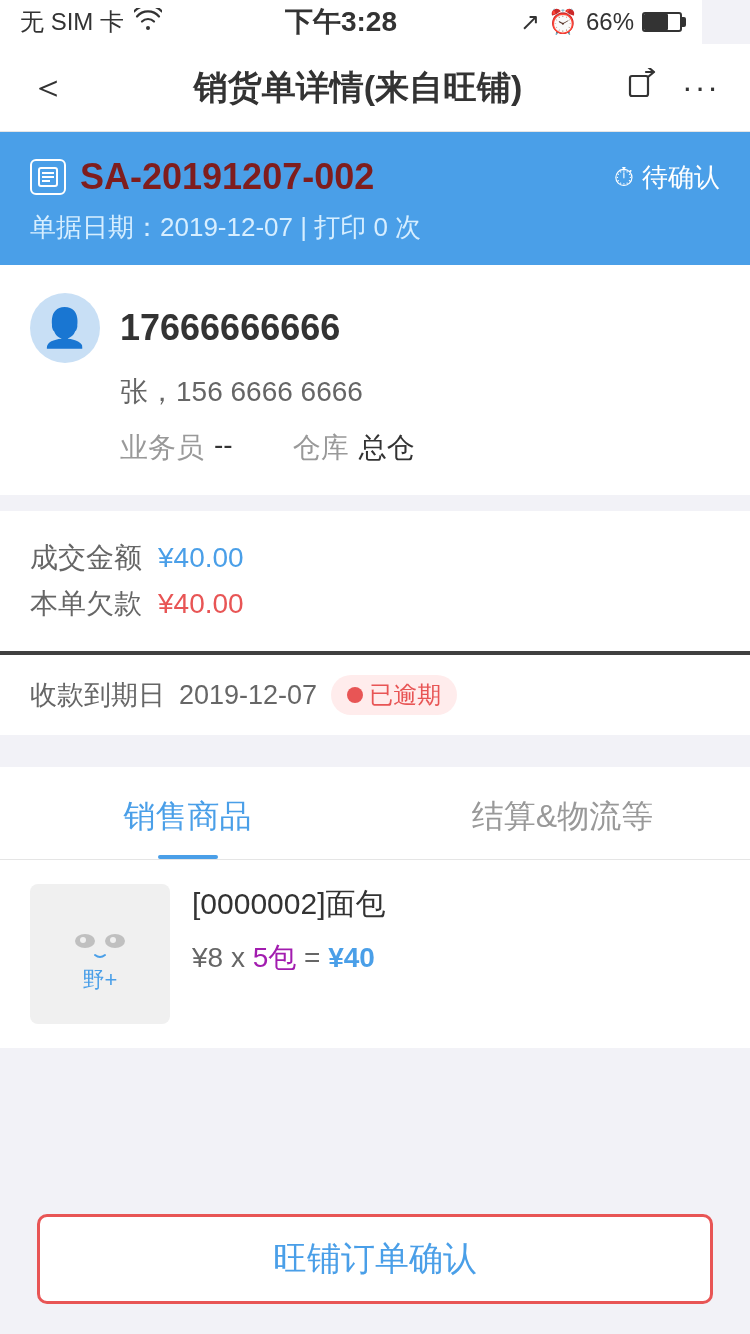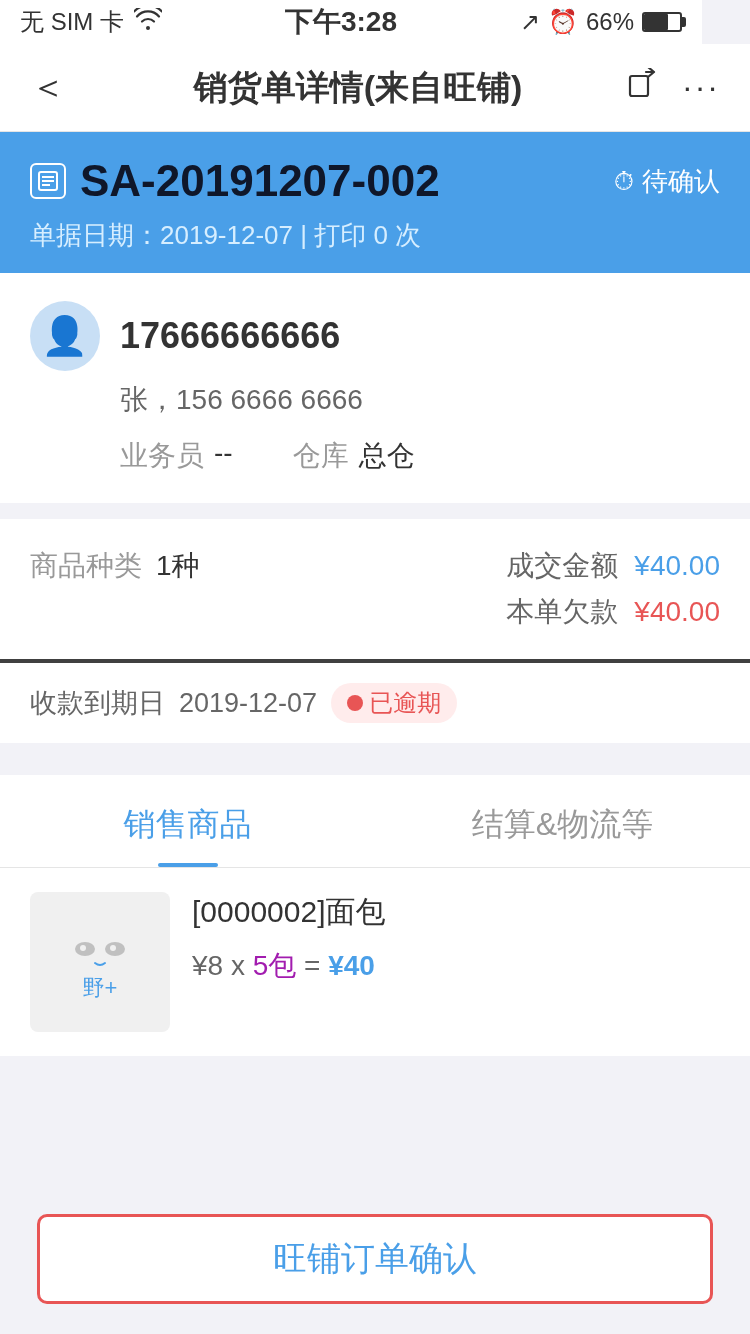--- a/index.html
+++ b/index.html
@@ -109,23 +109,23 @@
       background: #4a9fe8;
       padding: 24px 30px 20px 30px;
     }
     .order-id-row {
       display: flex;
       align-items: center;
       justify-content: space-between;
       margin-bottom: 12px;
     }
     .order-id {
-      font-size: 44px;
+      font-size: 36px;
       font-weight: 700;
-      color: #0f172a;
+      color: #7f1d1d;
       display: flex;
       align-items: center;
       gap: 14px;
     }
     .order-id-icon {
       width: 36px;
       height: 36px;
       border: 2.5px solid #fff;
       border-radius: 6px;
       display: flex;
@@ -475,24 +475,20 @@
       <span class="meta-label">仓库</span>
       <span class="meta-value">总仓</span>
     </div>
   </div>
 </div>
 
 <div class="divider"></div>
 
 <div class="summary-section">
   <div class="summary-row">
-    <div class="summary-left">
-      <span class="summary-label">商品种类</span>
-      <span class="summary-value">1种</span>
-    </div>
     <div class="summary-right">
       <div class="amount-row">
         <span class="amount-label">成交金额</span>
         <span class="amount-value-blue">¥40.00</span>
       </div>
       <div class="amount-row">
         <span class="amount-label">本单欠款</span>
         <span class="amount-value-red">¥40.00</span>
       </div>
     </div>

